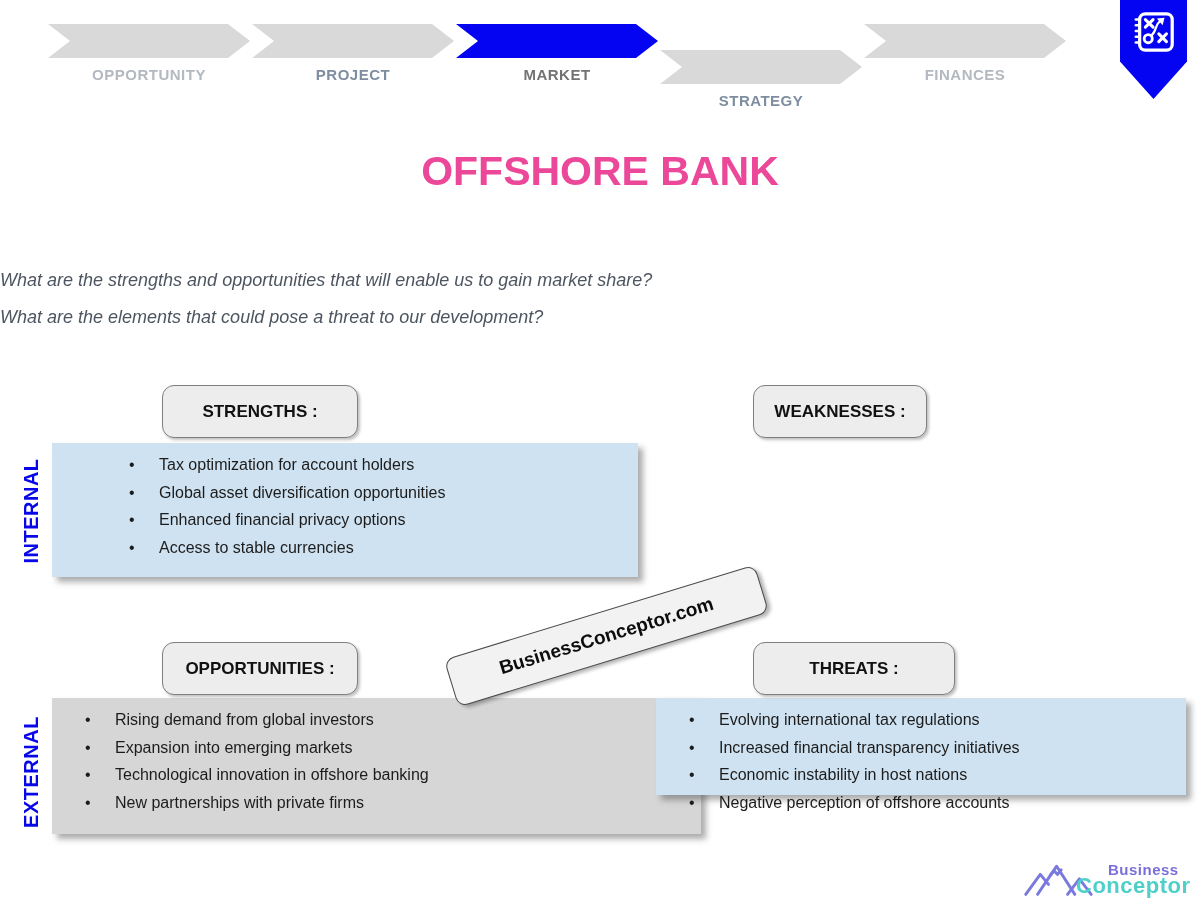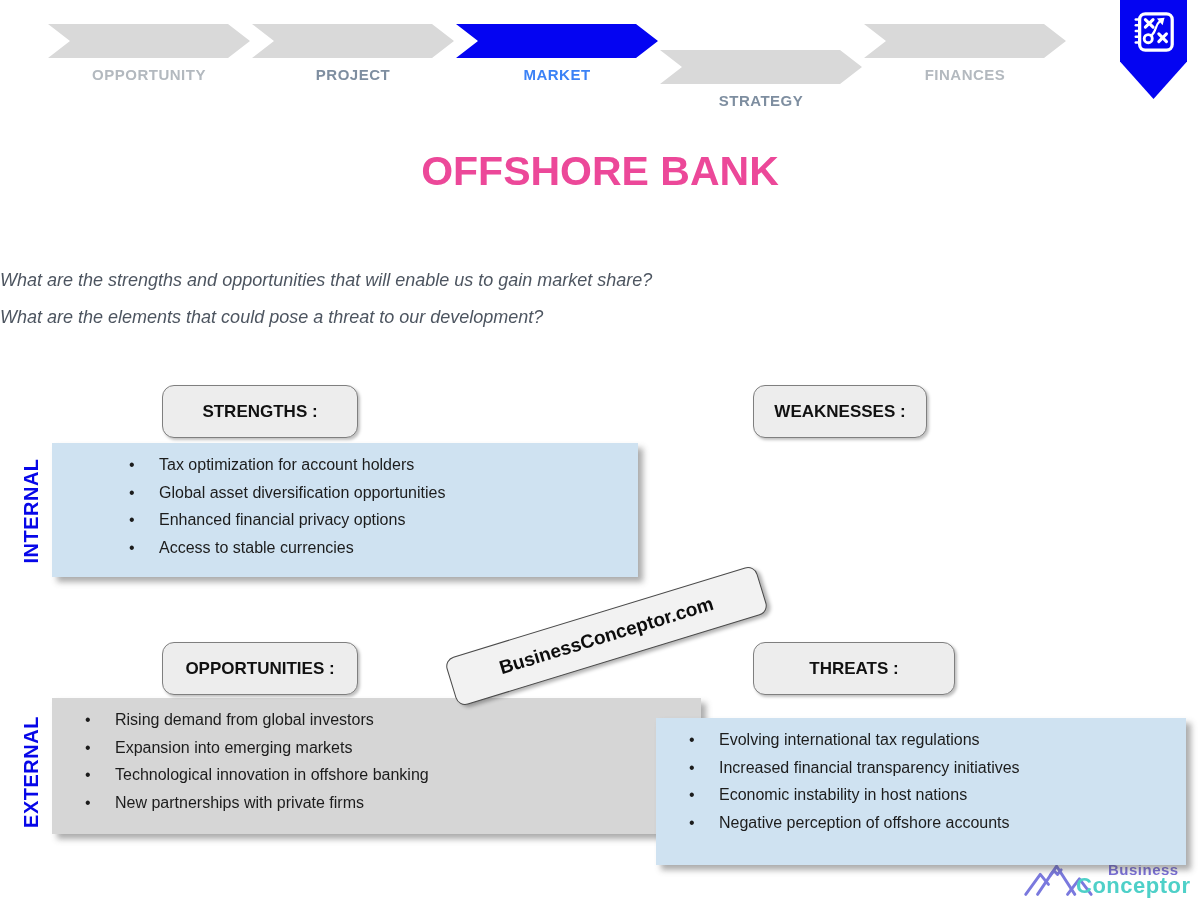--- a/index.html
+++ b/index.html
@@ -7,21 +7,21 @@
               font-family:"Liberation Sans", sans-serif; }
   .stage { position:relative; width:1200px; height:900px; background:#fff; }
 
   
   .chevron { position:absolute; top:24px; height:34px; width:202px; background:#d9d9d9;
              clip-path:polygon(0 0, calc(100% - 22px) 0, 100% 50%, calc(100% - 22px) 100%, 0 100%, 22px 50%); }
   .chevron.active { background:#0404f2; }
   .nav-label { position:absolute; top:66px; width:202px; text-align:center;
                font-size:15px; font-weight:bold; letter-spacing:.5px; color:#b3b9bf; }
   .nav-label.slate { color:#7e8ea0; }
-  .nav-label.active { color:#3b82f6; }
+  .nav-label.active { color:#737373; }
   .c0 { left:48px; } .c1 { left:252px; } .c2 { left:456px; } .c3 { left:660px;margin-top:26px; } .c4 { left:864px; }
 
   
   .bookmark { position:absolute; left:1120px; top:0; width:67px; height:99px; background:#0404f2;
               clip-path:polygon(0 0,100% 0,100% 62%,50% 100%,0 62%); }
   .bookmark svg { display:block; margin:9px auto 0 auto; }
 
   
   .title { position:absolute; left:0; top:140px; width:1200px; text-align:center;
            font-size:41px; font-weight:bold; color:#ec4899; line-height:62px; }
@@ -39,21 +39,21 @@
   .ql-opportunities { left:162px; top:642px; width:196px; }
   .ql-threats       { left:753px; top:642px; width:202px; }
 
   
   .panel { position:absolute; box-shadow:5px 5px 6px rgba(70,70,70,.45); z-index:1; }
   .panel.blue { background:#cfe2f1; }
   .panel.gray { background:#d6d6d6; }
   .p-strengths     { left:52px;  top:443px; width:586px; height:134px;padding-left:44px; }
   .p-weaknesses    { left:656px; top:443px; width:530px; height:139px; }
   .p-opportunities { left:52px;  top:698px; width:649px; height:136px; }
-  .p-threats       { left:656px; top:698px; width:530px; height:147px;margin-top:20px; }
+  .p-threats       { left:656px; top:698px; width:530px; height:97px; }
   .panel ul { list-style:none; margin-top:8px; }
   .panel li { position:relative; padding-left:63px; font-size:16px; color:#1c1c1c; line-height:27.5px; }
   .panel li::before { content:"\2022"; position:absolute; left:33px; color:#1c1c1c; }
 
   
   .side-label { position:absolute; width:150px; height:22px; text-align:center;
                 font-size:20px; font-weight:bold; color:#0707e8; letter-spacing:.5px;
                 transform:rotate(-90deg); }
   .side-internal { left:-44px; top:500px; }
   .side-external { left:-44px; top:761px; }

